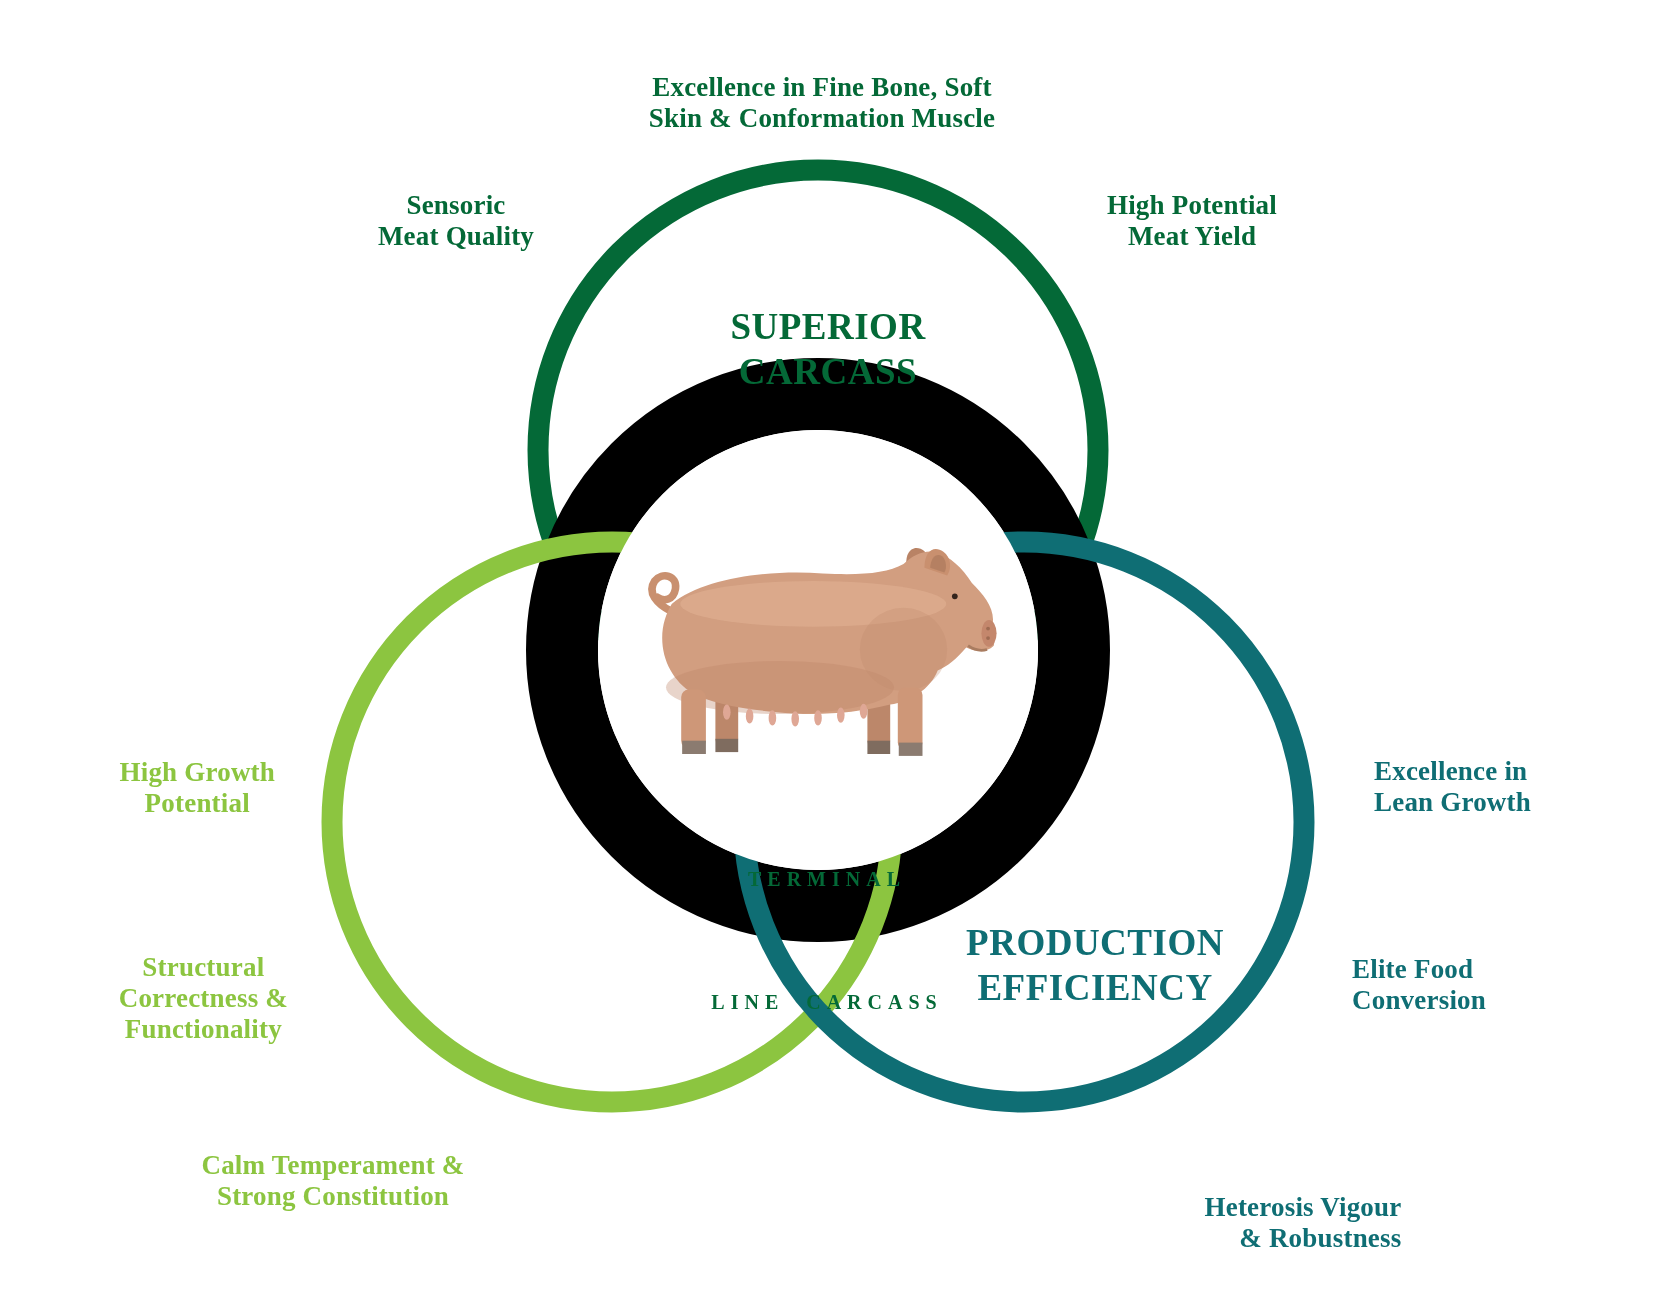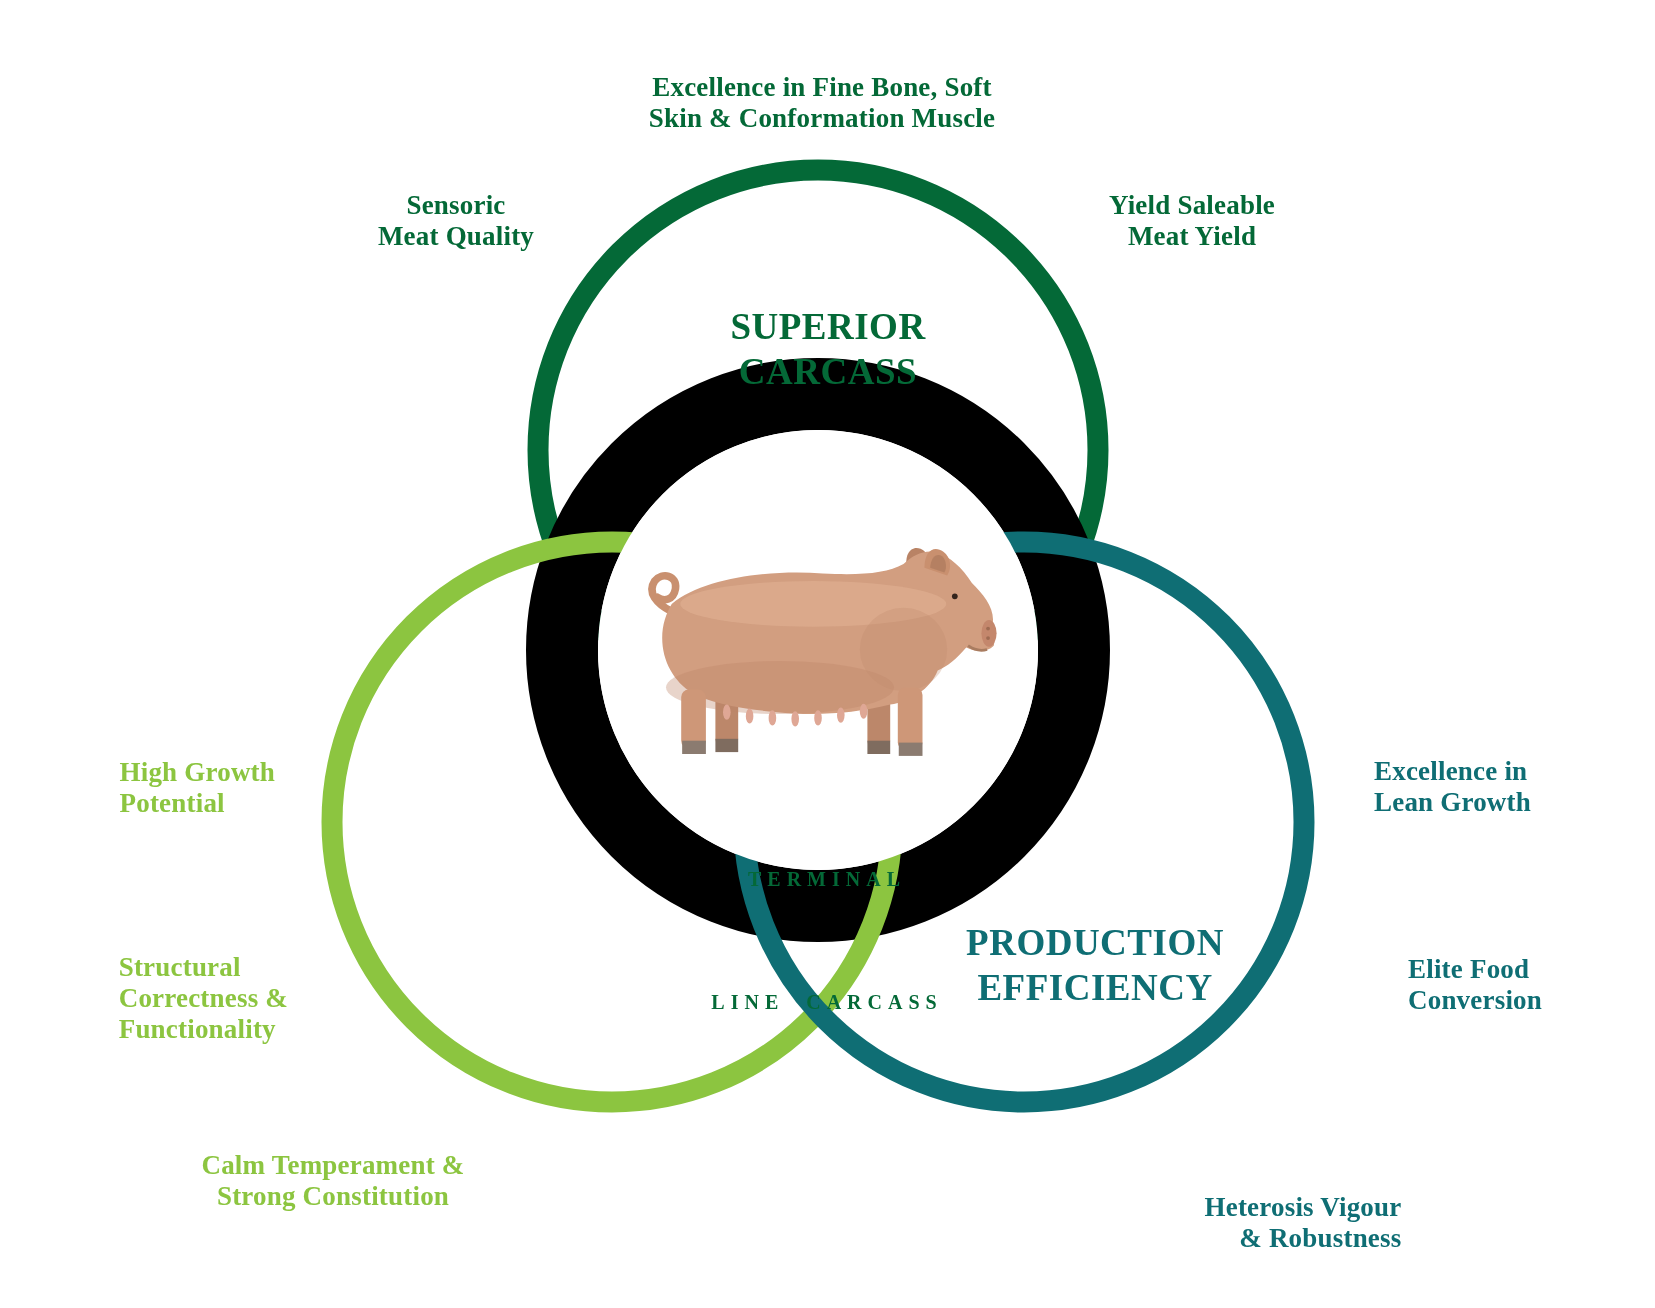--- a/index.html
+++ b/index.html
@@ -17,21 +17,21 @@
     font-size:27px;
     line-height:31px;
     text-align:center;
     letter-spacing:0.2px;
     white-space:nowrap;
   }
   .lbl.dg{color:var(--dark-green,#046937);}
   .lbl.lg{color:var(--light-green,#8CC540);}
   .lbl.tl{color:var(--teal,#0F6E74);}
   .lbl.cx{transform:translateX(-50%);}
-  .lbl.ralign{text-align:left;}
+  .lbl.ralign{text-align:center;}
   .lbl.lalign{text-align:left;}
   .title{
     font-size:37px;
     line-height:45px;
     letter-spacing:0.5px;
     text-transform:uppercase;
   }
   .center-title{
     font-size:20px;
     line-height:41px;
@@ -126,21 +126,21 @@
     <div>Excellence in Fine Bone, Soft</div>
     <div>Skin &amp; Conformation Muscle</div>
   </div>
 
   <div class="lbl dg cx" style="left:456px;top:190px;">
     <div>Sensoric</div>
     <div>Meat Quality</div>
   </div>
 
   <div class="lbl dg cx" style="left:1192px;top:190px;">
-    <div>Yield Saleable</div>
+    <div>High Potential</div>
     <div>Meat Yield</div>
   </div>
 
   <div class="lbl dg cx title" style="left:828px;top:304px;">
     <div>SUPERIOR</div>
     <div>CARCASS</div>
   </div>
 
 
   <div class="lbl tl cx title" style="left:1095px;top:920px;">
@@ -167,21 +167,21 @@
   <div class="lbl lg cx" style="left:333px;top:1150px;">
     <div>Calm Temperament &amp;</div>
     <div>Strong Constitution</div>
   </div>
 
   <div class="lbl tl lalign" style="left:1374px;top:756px;">
     <div>Excellence in</div>
     <div>Lean Growth</div>
   </div>
 
-  <div class="lbl tl lalign" style="left:1408px;top:954px;">
+  <div class="lbl tl lalign" style="left:1352px;top:954px;">
     <div>Elite Food</div>
     <div>Conversion</div>
   </div>
 
   <div class="lbl tl cx" style="left:1303px;top:1192px;text-align:right;">
     <div>Heterosis Vigour</div>
     <div>&amp; Robustness</div>
   </div>
 
 </div>

